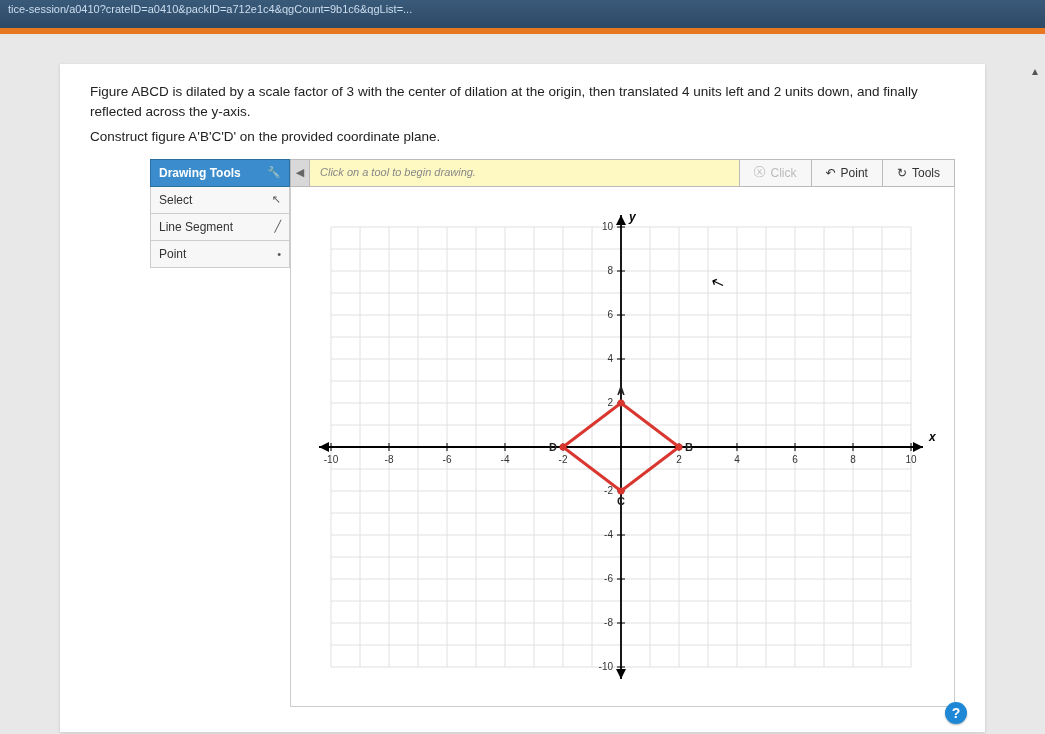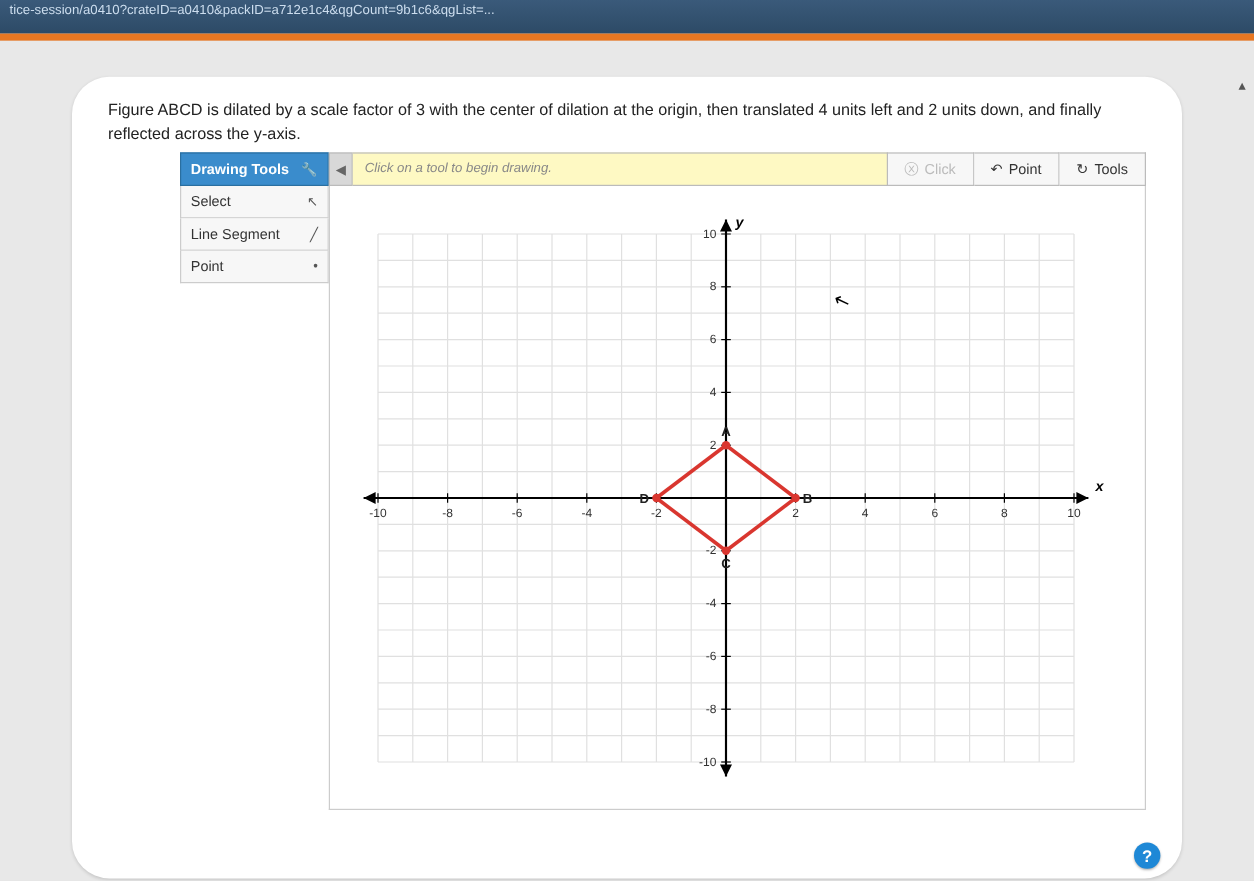--- a/index.html
+++ b/index.html
@@ -30,38 +30,37 @@
   height: calc(100% - 26px);
   position: relative;
 }
 .question-panel {
   background: #fff;
   margin: 0 40px;
   padding: 18px 30px 10px 30px;
   box-shadow: 0 1px 3px rgba(0,0,0,0.15);
   height: 100%;
   position: relative;
-  border-radius: 31px;
 }
 .question-text {
   font-size: 13.5px;
   color: #222;
   line-height: 1.45;
   margin-bottom: 6px;
 }
 .question-text.inst {
   margin-bottom: 12px;
 }
 .workspace {
   display: flex;
   align-items: flex-start;
   gap: 0;
   margin-left: 60px;
 }
-.tool-col { width: 124px; }
+.tool-col { width: 140px; }
 .tool-header {
   background: #3a8ccc;
   color: #fff;
   font-size: 12px;
   font-weight: bold;
   padding: 6px 8px;
   display: flex;
   justify-content: space-between;
   align-items: center;
   border: 1px solid #2a6fa0;
@@ -169,20 +168,21 @@
 <body>
 
 <div class="url-bar">tice-session/a0410?crateID=a0410&amp;packID=a712e1c4&amp;qgCount=9b1c6&amp;qgList=...</div>
 <div class="orange-strip"></div>
 
 <div class="page-wrap">
   <div class="scroll-ind">▴</div>
   <div class="question-panel">
 
     <p class="question-text">Figure ABCD is dilated by a scale factor of 3 with the center of dilation at the origin, then translated 4 units left and 2 units down, and finally reflected across the y-axis.</p>
+    <p class="question-text inst">Construct figure A'B'C'D' on the provided coordinate plane.</p>
 
     <div class="workspace">
 
       <div class="tool-col">
         <div class="tool-header">
           <span>Drawing Tools</span>
           <span class="wrench">🔧</span>
         </div>
         <div class="tool-row">
           <span>Select</span>

